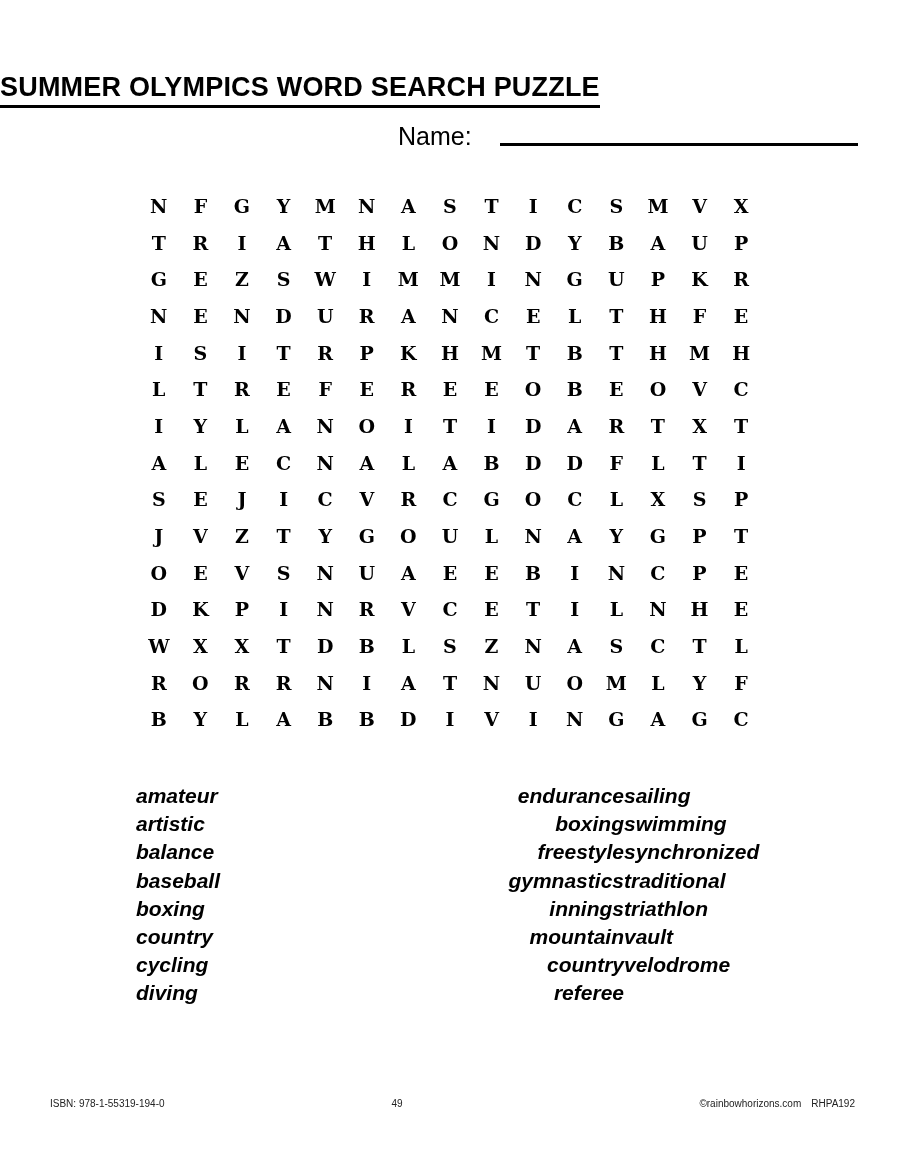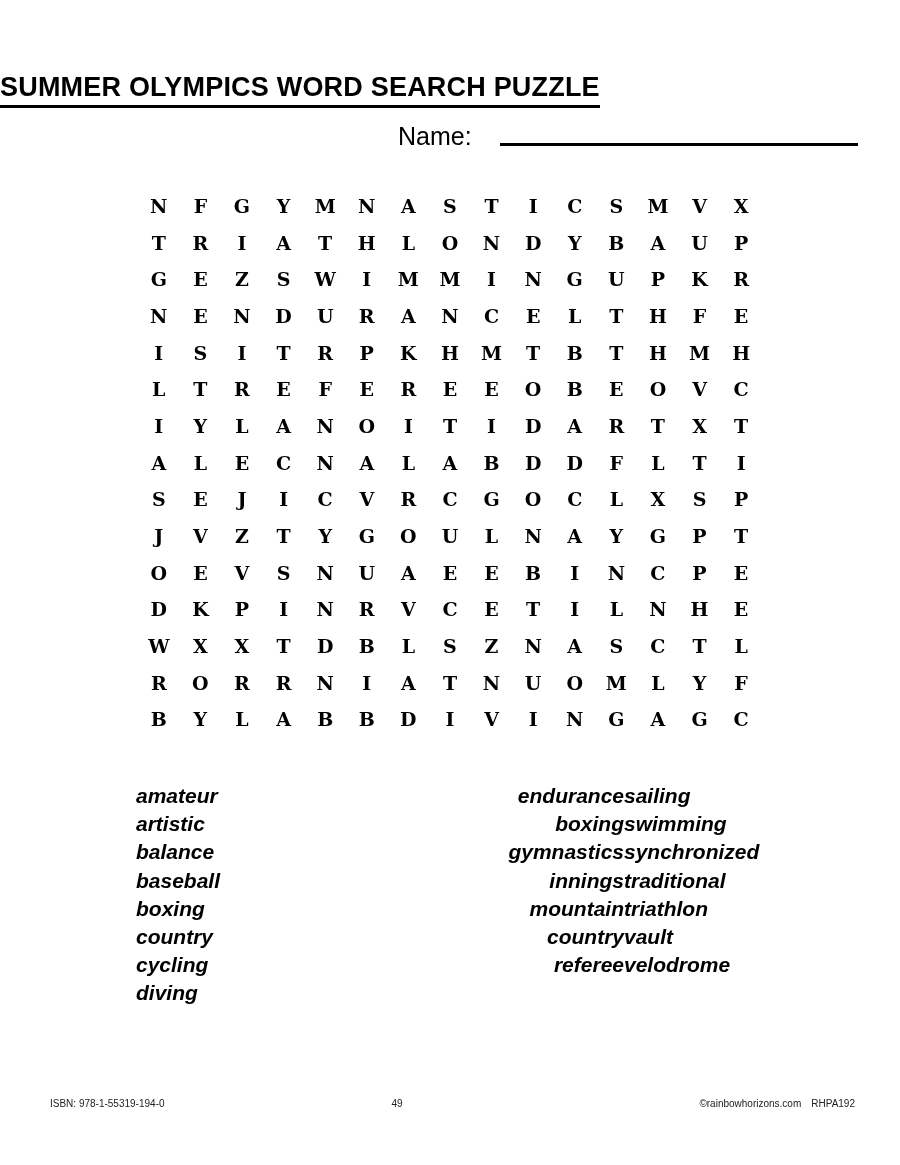--- a/index.html
+++ b/index.html
@@ -403,20 +403,21 @@
       <div class="word-item">balance</div>
       <div class="word-item">baseball</div>
       <div class="word-item">boxing</div>
       <div class="word-item">country</div>
       <div class="word-item">cycling</div>
       <div class="word-item">diving</div>
     </div>
   <div class="word-column" id="word-column-1">
       <div class="word-item">endurance</div>
       <div class="word-item">boxing</div>
+      <div class="word-item">freestyle</div>
       <div class="word-item">gymnastics</div>
       <div class="word-item">innings</div>
       <div class="word-item">mountain</div>
       <div class="word-item">country</div>
       <div class="word-item">referee</div>
     </div>
   <div class="word-column" id="word-column-2">
       <div class="word-item">sailing</div>
       <div class="word-item">swimming</div>
       <div class="word-item">synchronized</div>

